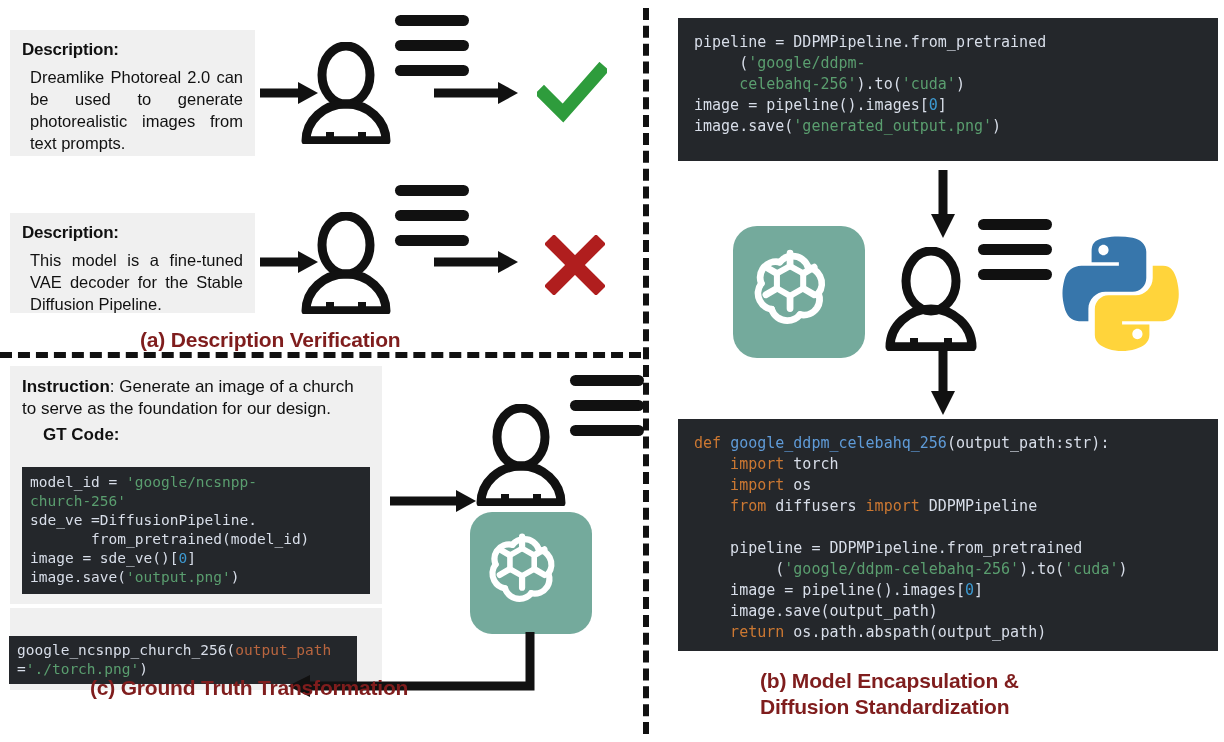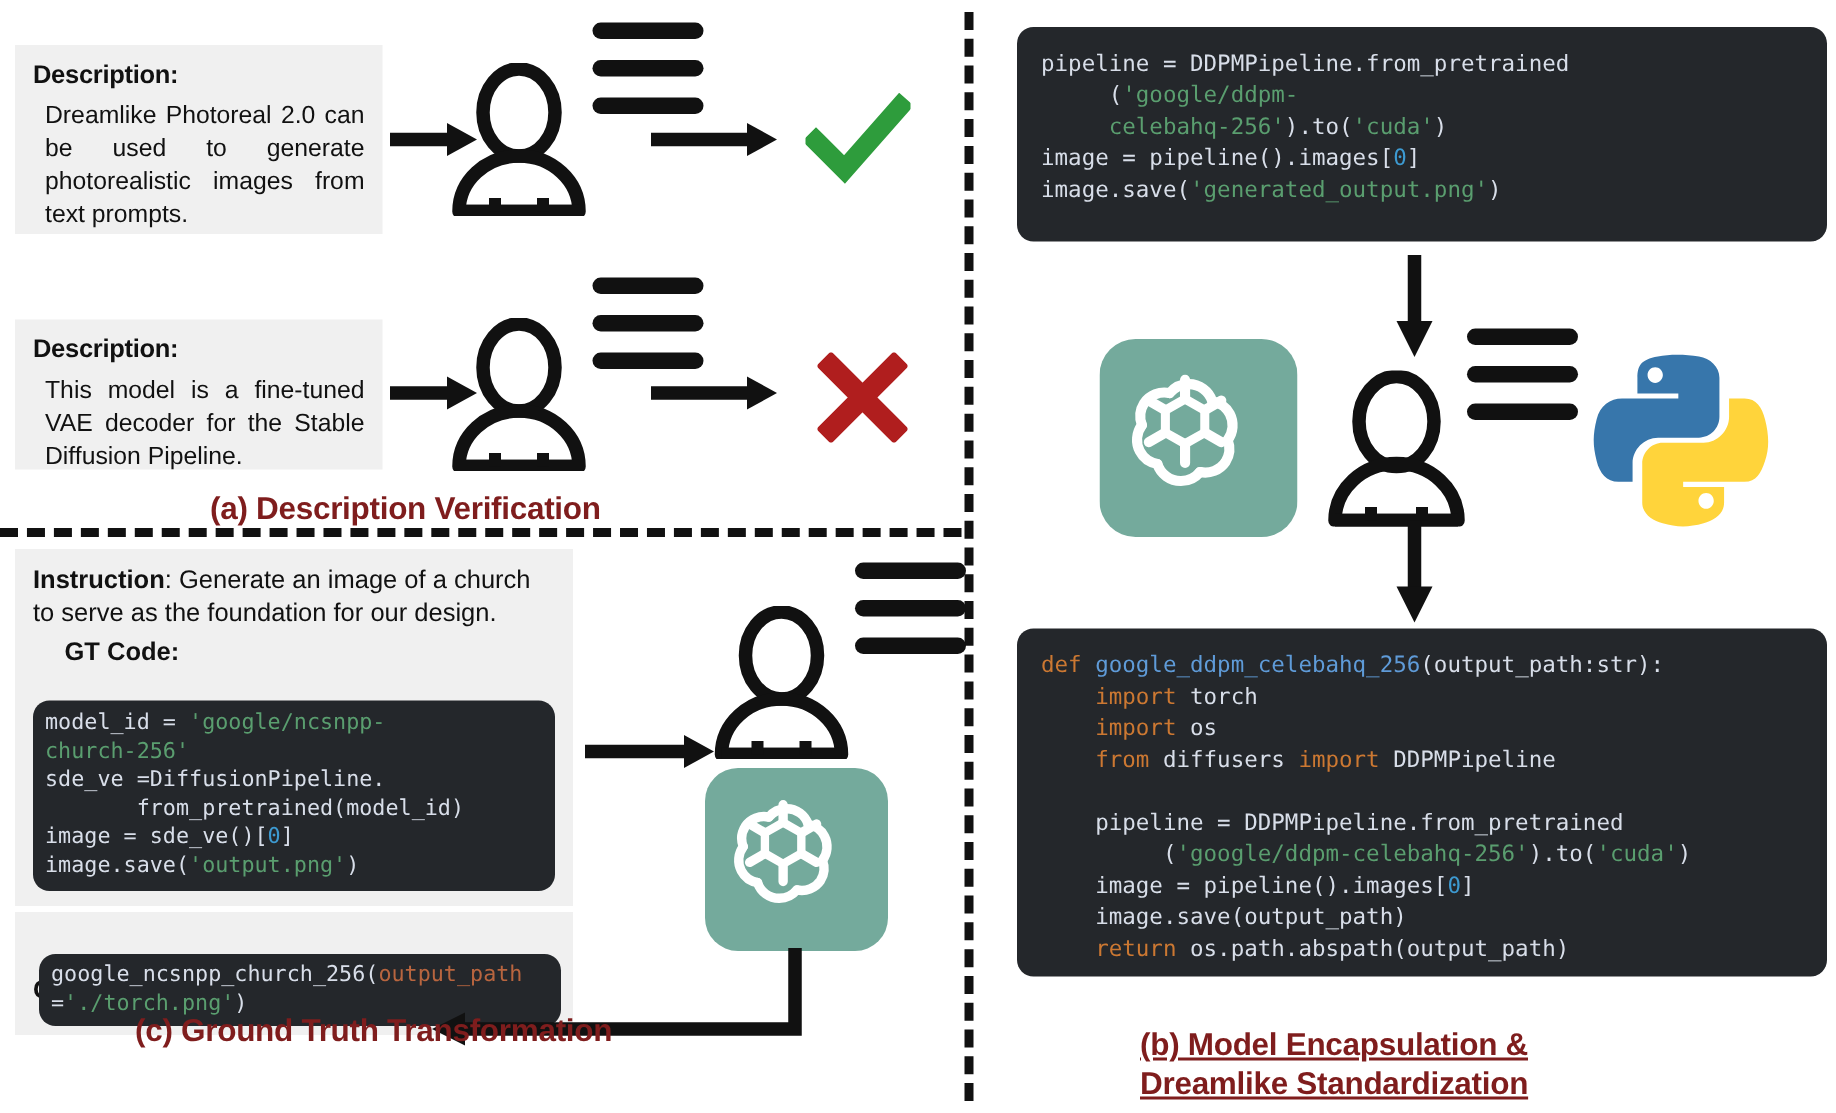--- a/index.html
+++ b/index.html
@@ -36,21 +36,21 @@
   .instr-body{
     font-size:17px;color:#111;line-height:1.28;
   }
   .instr-body b{font-weight:bold;}
   .gt-label{font-size:17px;font-weight:bold;color:#111;margin-top:36px;}
 
   
   .code{
     position:absolute;background:#24272b;color:#d8dee9;
     font-family:"DejaVu Sans Mono","Liberation Mono",monospace;
-    box-sizing:border-box;white-space:pre;overflow:hidden;border-radius:11px;
+    box-sizing:border-box;white-space:pre;overflow:hidden;
   }
   .code .kw{color:#cc7832;}
   .code .fn{color:#5f9bd8;}
   .code .str{color:#5a9e6f;}
   .code .num{color:#3d9ad1;}
   .code .arg{color:#b8653f;}
   .code .pl{color:#d8dee9;}
 
   
   .caption{
@@ -146,21 +146,21 @@
     <div class="instr-body"><b>Instruction</b><span>: Generate an image of a church to serve as the foundation for our design.</span></div>
     <div class="gt-label" style="margin-top:5px;margin-left:21px;">GT Code:</div>
   </div>
 
   <div class="code" id="gt-code-block" style="left:22px;top:467px;width:348px;height:127px;padding:6px 8px;font-size:14.5px;line-height:19px;"><div><span class="pl">model_id = </span><span class="str">'google/ncsnpp-</span></div><div><span class="str">church-256'</span></div><div><span class="pl">sde_ve =DiffusionPipeline.</span></div><div><span class="pl">       from_pretrained(model_id)</span></div><div><span class="pl">image = sde_ve()[</span><span class="num">0</span><span class="pl">]</span></div><div><span class="pl">image.save(</span><span class="str">'output.png'</span><span class="pl">)</span></div></div>
 
   <div class="greybox" style="left:10px;top:608px;width:372px;height:82px;padding:6px 12px 0 12px;">
     <div class="gt-label">GT Function Call:</div>
   </div>
 
-  <div class="code" id="gt-call-block" style="left:26px;top:636px;width:348px;height:48px;padding:5px 8px;font-size:14.5px;line-height:19px;"><div><span class="pl">google_ncsnpp_church_256(</span><span class="arg">output_path</span></div><div><span class="pl">=</span><span class="str">'./torch.png'</span><span class="pl">)</span></div></div>
+  <div class="code" id="gt-call-block" style="left:9px;top:636px;width:348px;height:48px;padding:5px 8px;font-size:14.5px;line-height:19px;"><div><span class="pl">google_ncsnpp_church_256(</span><span class="arg">output_path</span></div><div><span class="pl">=</span><span class="str">'./torch.png'</span><span class="pl">)</span></div></div>
 
   <svg class="arrow" style="left:388px;top:486px;" width="90" height="30" viewBox="0 0 90 30">
     <path d="M2 15 H72" stroke="#111" stroke-width="9" fill="none"></path>
     <path d="M68 4 L88 15 L68 26 Z" fill="#111"></path>
   </svg>
 
   <svg class="person" style="left:475px;top:404px;" width="112" height="102" viewBox="0 0 112 102">
     <ellipse cx="46" cy="33" rx="24" ry="29" fill="none" stroke="#111" stroke-width="9"></ellipse>
     <path d="M6 99 A40 37 0 0 1 86 99 Z" fill="none" stroke="#111" stroke-width="9" stroke-linejoin="round"></path>
     <path d="M6 99 H86" stroke="#111" stroke-width="9"></path>
@@ -235,18 +235,18 @@
     <path fill="#ffd43b" d="M85.4 31.3v11c0 8.5-7.2 15.6-15.3 15.6H45.5c-6.7 0-12.3 5.7-12.3 12.5v23.4c0 6.7 5.8 10.6 12.3 12.5 7.8 2.3 15.3 2.7 24.6 0 6.2-1.8 12.3-5.4 12.3-12.5v-9.4H57.8v-3.1h36.9c7.1 0 9.8-5 12.3-12.5 2.6-7.7 2.5-15.1 0-25-1.8-7.1-5.2-12.5-12.3-12.5h-9.3zM71.6 88.1c2.6 0 4.6 2.1 4.6 4.7 0 2.6-2.1 4.7-4.6 4.7-2.5 0-4.6-2.1-4.6-4.7 0-2.6 2.1-4.7 4.6-4.7z"></path>
   </svg>
 
   <svg class="arrow" style="left:925px;top:345px;" width="36" height="72" viewBox="0 0 36 72">
     <path d="M18 2 V50" stroke="#111" stroke-width="9" fill="none"></path>
     <path d="M6 46 L18 70 L30 46 Z" fill="#111"></path>
   </svg>
 
   <div class="code" id="b-output-code" style="left:678px;top:419px;width:540px;height:232px;padding:14px 16px;font-size:15px;line-height:21px;"><div><span class="kw">def </span><span class="fn">google_ddpm_celebahq_256</span><span class="pl">(output_path:str):</span></div><div><span class="kw">    import </span><span class="pl">torch</span></div><div><span class="kw">    import </span><span class="pl">os</span></div><div><span class="kw">    from </span><span class="pl">diffusers </span><span class="kw">import </span><span class="pl">DDPMPipeline</span></div><div>&nbsp;</div><div><span class="pl">    pipeline = DDPMPipeline.from_pretrained</span></div><div><span class="pl">         (</span><span class="str">'google/ddpm-celebahq-256'</span><span class="pl">).to(</span><span class="str">'cuda'</span><span class="pl">)</span></div><div><span class="pl">    image = pipeline().images[</span><span class="num">0</span><span class="pl">]</span></div><div><span class="pl">    image.save(output_path)</span></div><div><span class="kw">    return </span><span class="pl">os.path.abspath(output_path)</span></div></div>
 
-  <div class="caption" style="left:760px;top:684px;width:400px;text-decoration:underline;">
+  <div class="caption" style="left:760px;top:668px;width:400px;">
     <div>(b) Model Encapsulation &amp;</div>
-    <div>Dreamlike Standardization</div>
+    <div>Diffusion Standardization</div>
   </div>
 
 </div>
 
 </body></html>

